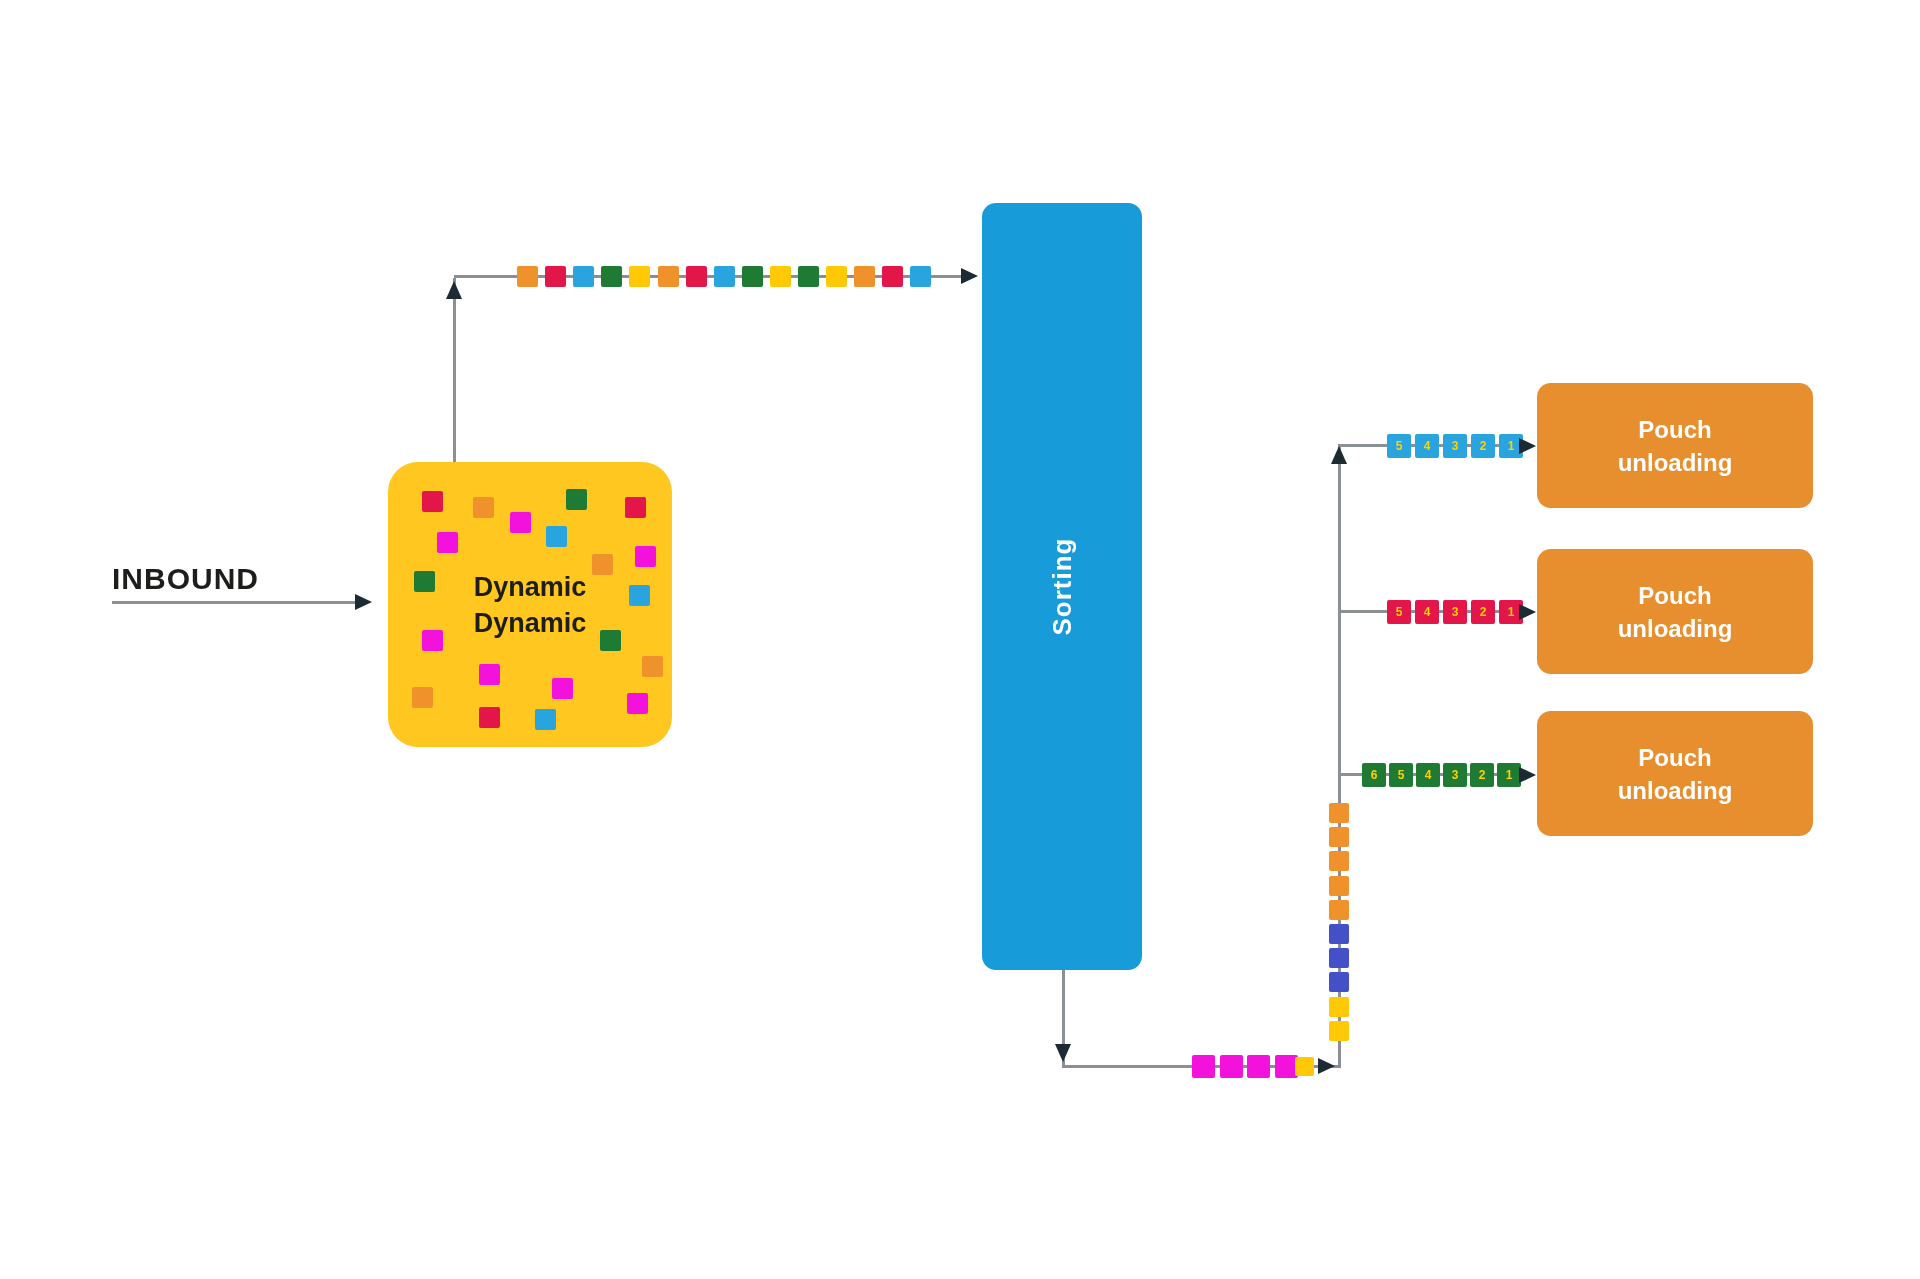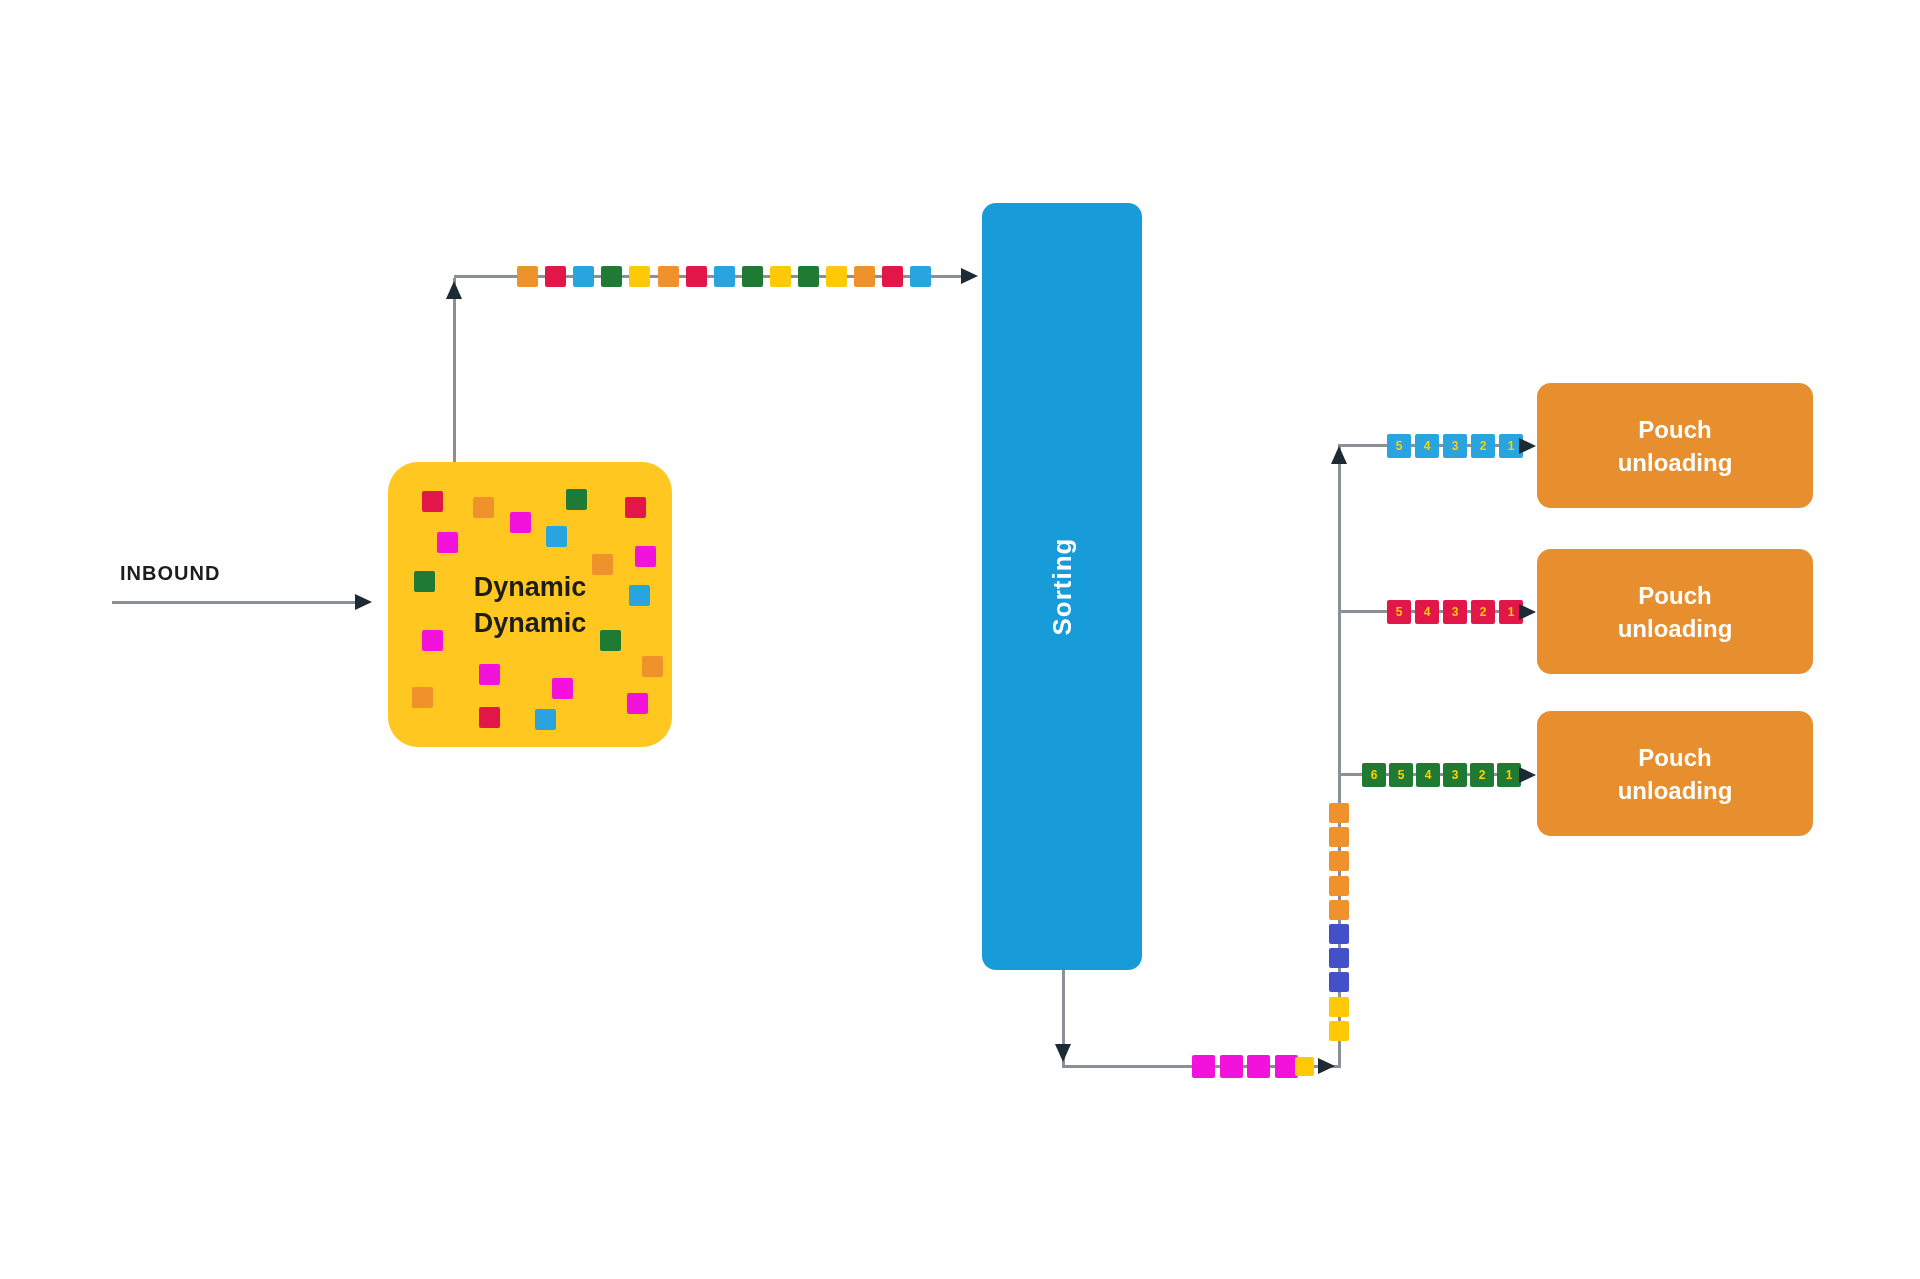--- a/index.html
+++ b/index.html
@@ -8,21 +8,21 @@
     background:var(--background,#fff);
     font-family:"Liberation Sans",sans-serif;
   }
   .line{position:absolute;background:var(--line,#8A9096);z-index:1;}
   .arr{position:absolute;width:0;height:0;z-index:3;}
   .arr-right{border-top:8px solid transparent;border-bottom:8px solid transparent;border-left:17px solid var(--arrow,#1C2B33);}
   .arr-up{border-left:8px solid transparent;border-right:8px solid transparent;border-bottom:18px solid var(--arrow,#1C2B33);}
   .arr-down{border-left:8px solid transparent;border-right:8px solid transparent;border-top:18px solid var(--arrow,#1C2B33);}
   .sq{position:absolute;z-index:2;border-radius:2px;display:flex;align-items:center;justify-content:center;}
   .num{font-size:12px;font-weight:bold;color:var(--number,#FFD100);line-height:1;}
-  #inbound-label{position:absolute;left:120px;top:562px;font-size:20px;font-weight:bold;
+  #inbound-label{position:absolute;left:112px;top:562px;font-size:30px;font-weight:bold;
     letter-spacing:1px;color:var(--text-dark,#1D1D1B);z-index:2;}
   #inbound-line{left:112px;top:601px;width:246px;height:3px;}
   #buffer-box{position:absolute;left:388px;top:462px;width:284px;height:285px;
     background:var(--buffer-box,#FFC71F);border-radius:30px;z-index:1;}
   #buffer-label{position:absolute;inset:0;display:flex;flex-direction:column;align-items:center;
     justify-content:center;font-size:27px;font-weight:bold;line-height:36px;
     color:var(--text-dark,#1D1D1B);z-index:4;text-align:center;}
   #buffer-vline{left:453px;top:278px;width:3px;height:184px;}
   #top-line{left:454px;top:275px;width:510px;height:3px;}
   #sorting-box{position:absolute;left:982px;top:203px;width:160px;height:767px;

